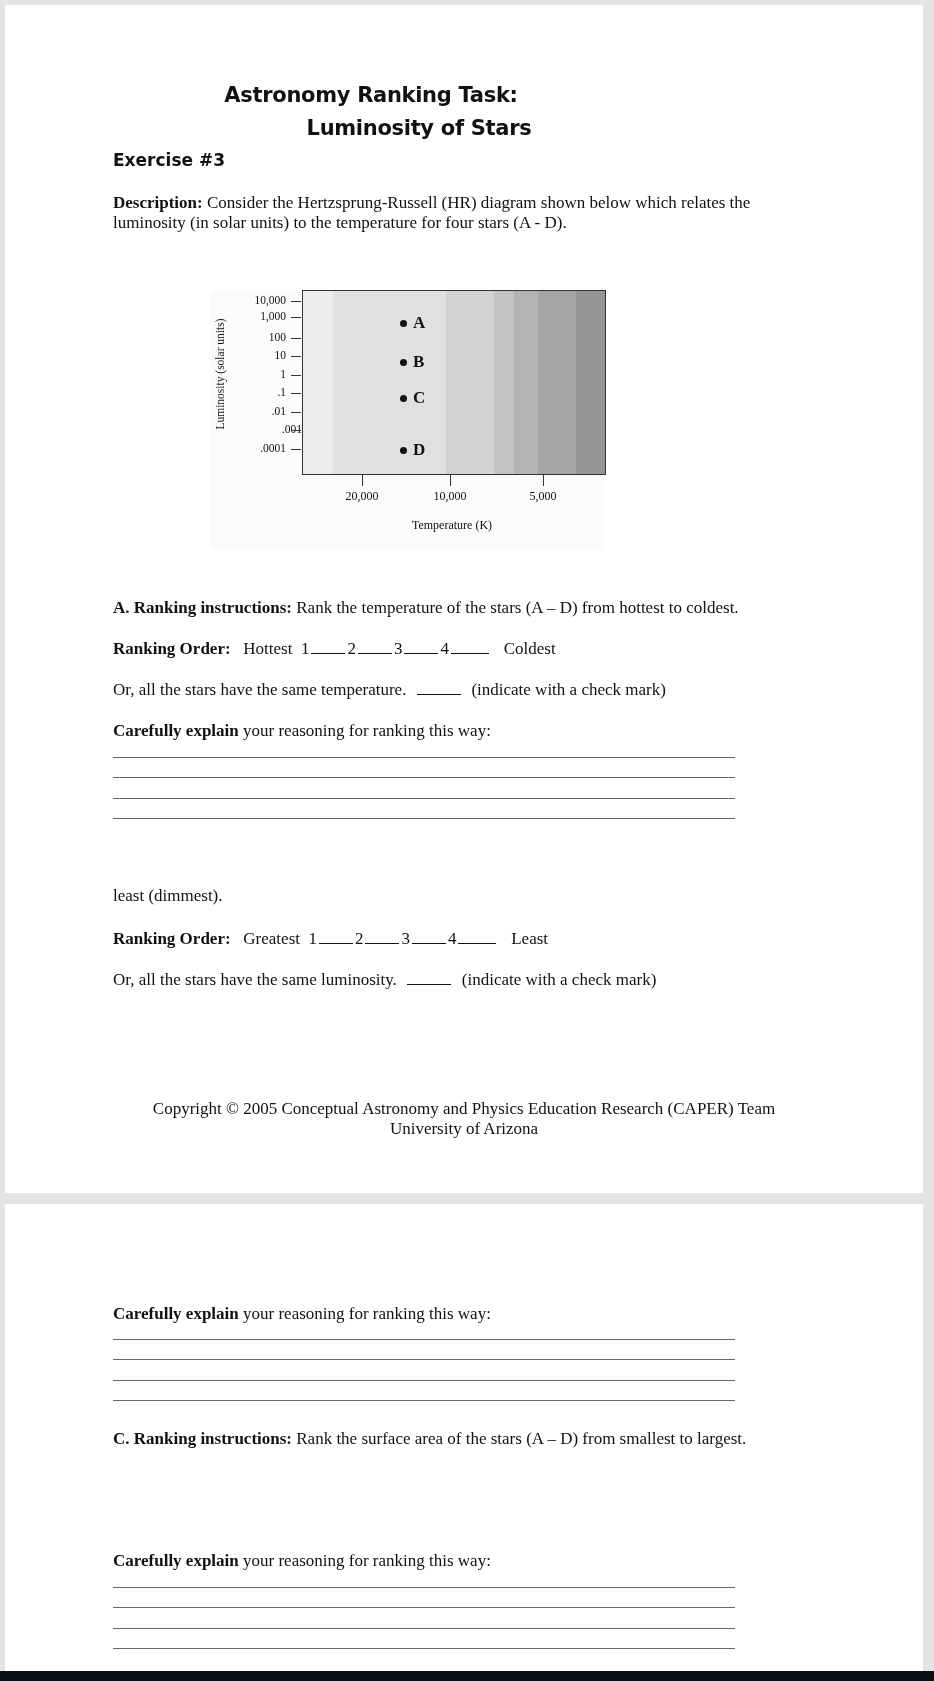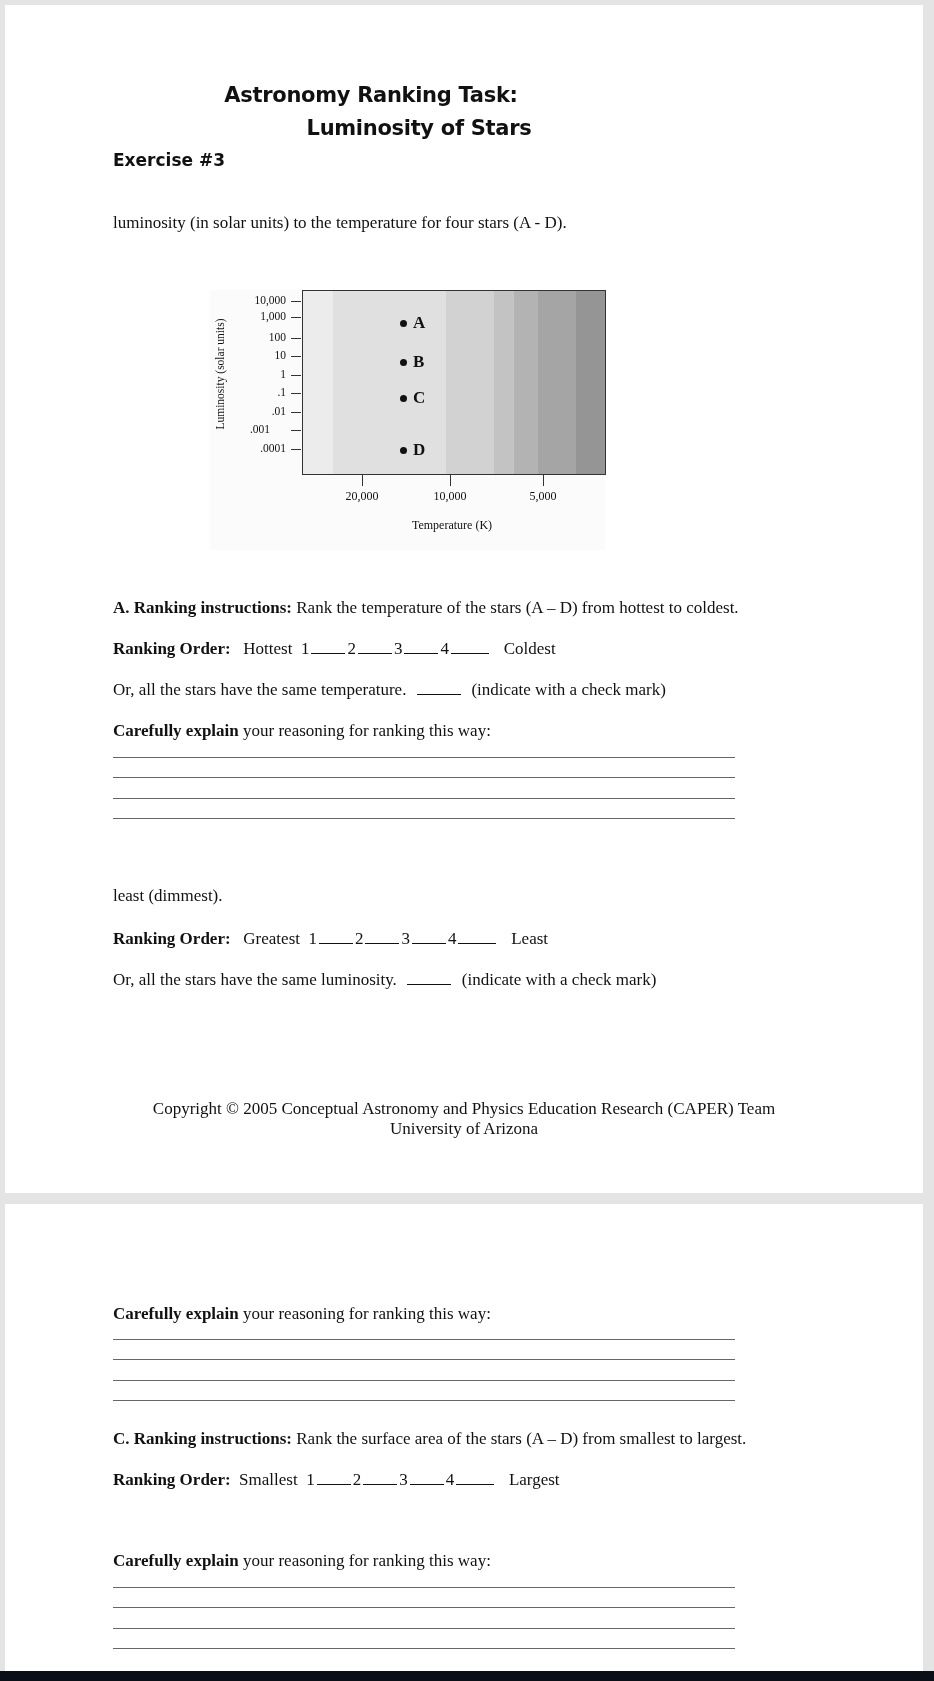--- a/index.html
+++ b/index.html
@@ -59,20 +59,23 @@
 </head>
 <body>
 
 <div class="page" id="page1">
 
   <div class="abs comic title-line" style="top:78px;">Astronomy Ranking Task:</div>
   <div class="abs comic title-line" style="top:111px;padding-left:48px;">Luminosity of Stars</div>
 
   <div class="abs comic exercise" style="left:108px; top:145px;">Exercise #3</div>
 
+  <div class="abs txt" style="left:108px; top:188px;">
+    <b>Description:</b><span> Consider the Hertzsprung-Russell (HR) diagram shown below which relates the</span>
+  </div>
   <div class="abs txt" style="left:108px; top:208px;">luminosity (in solar units) to the temperature for four stars (A - D).</div>
 
   <div id="hr-wrap" style="left:205px; top:285px;">
     <div class="hr-bg"></div>
     <div class="plot" style="left:92px; top:0px; width:302px; height:183px;">
       <div class="band" style="width:30px;background:#ececec;"></div>
       <div class="band" style="width:113px;background:#e0e0e0;"></div>
       <div class="band" style="width:48px;background:#d2d2d2;"></div>
       <div class="band" style="width:20px;background:#c3c3c3;"></div>
       <div class="band" style="width:24px;background:#b3b3b3;"></div>
@@ -89,21 +92,21 @@
     <div class="ytick" style="left:16px; top:41px;">100</div>
     <div class="ytick-mark" style="left:81px; top:48px;"></div>
     <div class="ytick" style="left:16px; top:59px;">10</div>
     <div class="ytick-mark" style="left:81px; top:66px;"></div>
     <div class="ytick" style="left:16px; top:78px;">1</div>
     <div class="ytick-mark" style="left:81px; top:85px;"></div>
     <div class="ytick" style="left:16px; top:96px;">.1</div>
     <div class="ytick-mark" style="left:81px; top:103px;"></div>
     <div class="ytick" style="left:16px; top:115px;">.01</div>
     <div class="ytick-mark" style="left:81px; top:122px;"></div>
-    <div class="ytick" style="left:0; top:133px;">.001</div>
+    <div class="ytick" style="left:32px; top:133px;">.001</div>
     <div class="ytick-mark" style="left:81px; top:140px;"></div>
     <div class="ytick" style="left:16px; top:152px;">.0001</div>
     <div class="ytick-mark" style="left:81px; top:159px;"></div>
 
     <div class="xtick-mark" style="left:152px; top:184px;"></div>
     <div class="xtick" style="left:122px; top:200px;">20,000</div>
     <div class="xtick-mark" style="left:240px; top:184px;"></div>
     <div class="xtick" style="left:210px; top:200px;">10,000</div>
     <div class="xtick-mark" style="left:333px; top:184px;"></div>
     <div class="xtick" style="left:303px; top:200px;">5,000</div>
@@ -162,23 +165,20 @@
     <b>Carefully explain</b><span> your reasoning for ranking this way:</span>
   </div>
   <div class="line" style="left:108px; top:135px; width:622px;"></div>
   <div class="line" style="left:108px; top:155px; width:622px;"></div>
   <div class="line" style="left:108px; top:176px; width:622px;"></div>
   <div class="line" style="left:108px; top:196px; width:622px;"></div>
 
   <div class="abs txt" style="left:108px; top:225px;">
     <b>C.  Ranking instructions:</b><span>  Rank the surface area of the stars (A – D) from smallest to largest.</span>
   </div>
-  <div class="abs txt" style="left:108px; top:266px;">
-    <b>Ranking Order:</b>&nbsp;&nbsp;<span>Smallest</span>&nbsp; <span>1</span><span class="blank" style="width:34px;"></span><span>2</span><span class="blank" style="width:34px;"></span><span>3</span><span class="blank" style="width:34px;"></span><span>4</span><span class="blank" style="width:38px;"></span>&nbsp;&nbsp;&nbsp;<span>Largest</span>
-  </div>
   <div class="abs txt" style="left:108px; top:347px;">
     <b>Carefully explain</b><span> your reasoning for ranking this way:</span>
   </div>
   <div class="line" style="left:108px; top:383px; width:622px;"></div>
   <div class="line" style="left:108px; top:403px; width:622px;"></div>
   <div class="line" style="left:108px; top:424px; width:622px;"></div>
   <div class="line" style="left:108px; top:444px; width:622px;"></div>
 </div>
 
 <div class="bottom-bar"></div>

